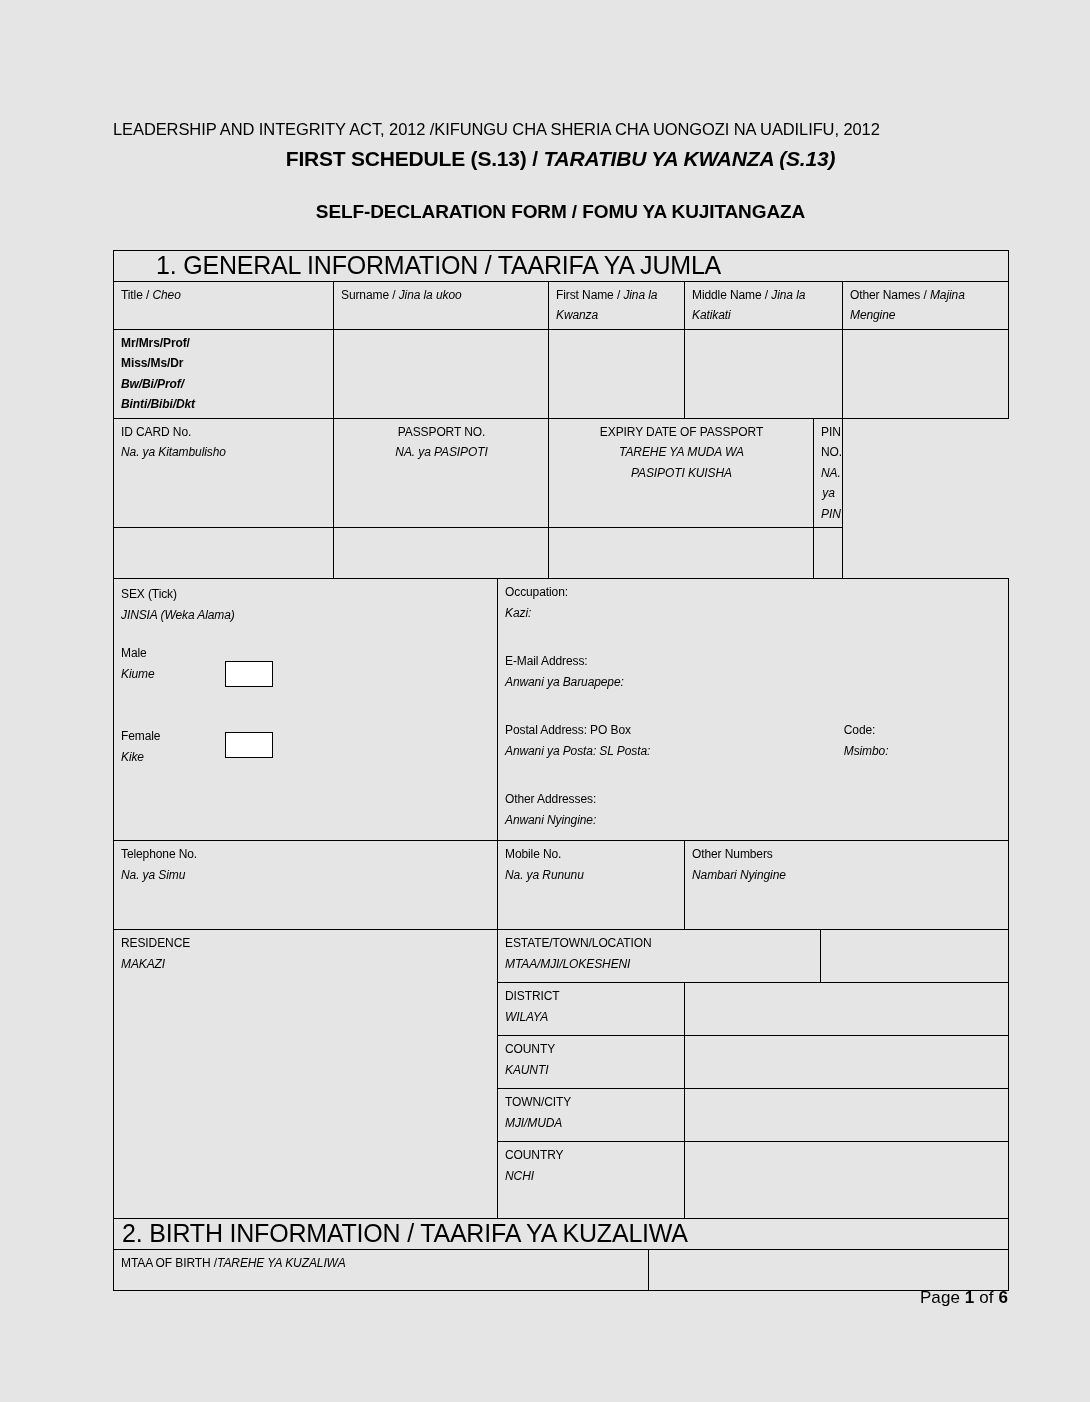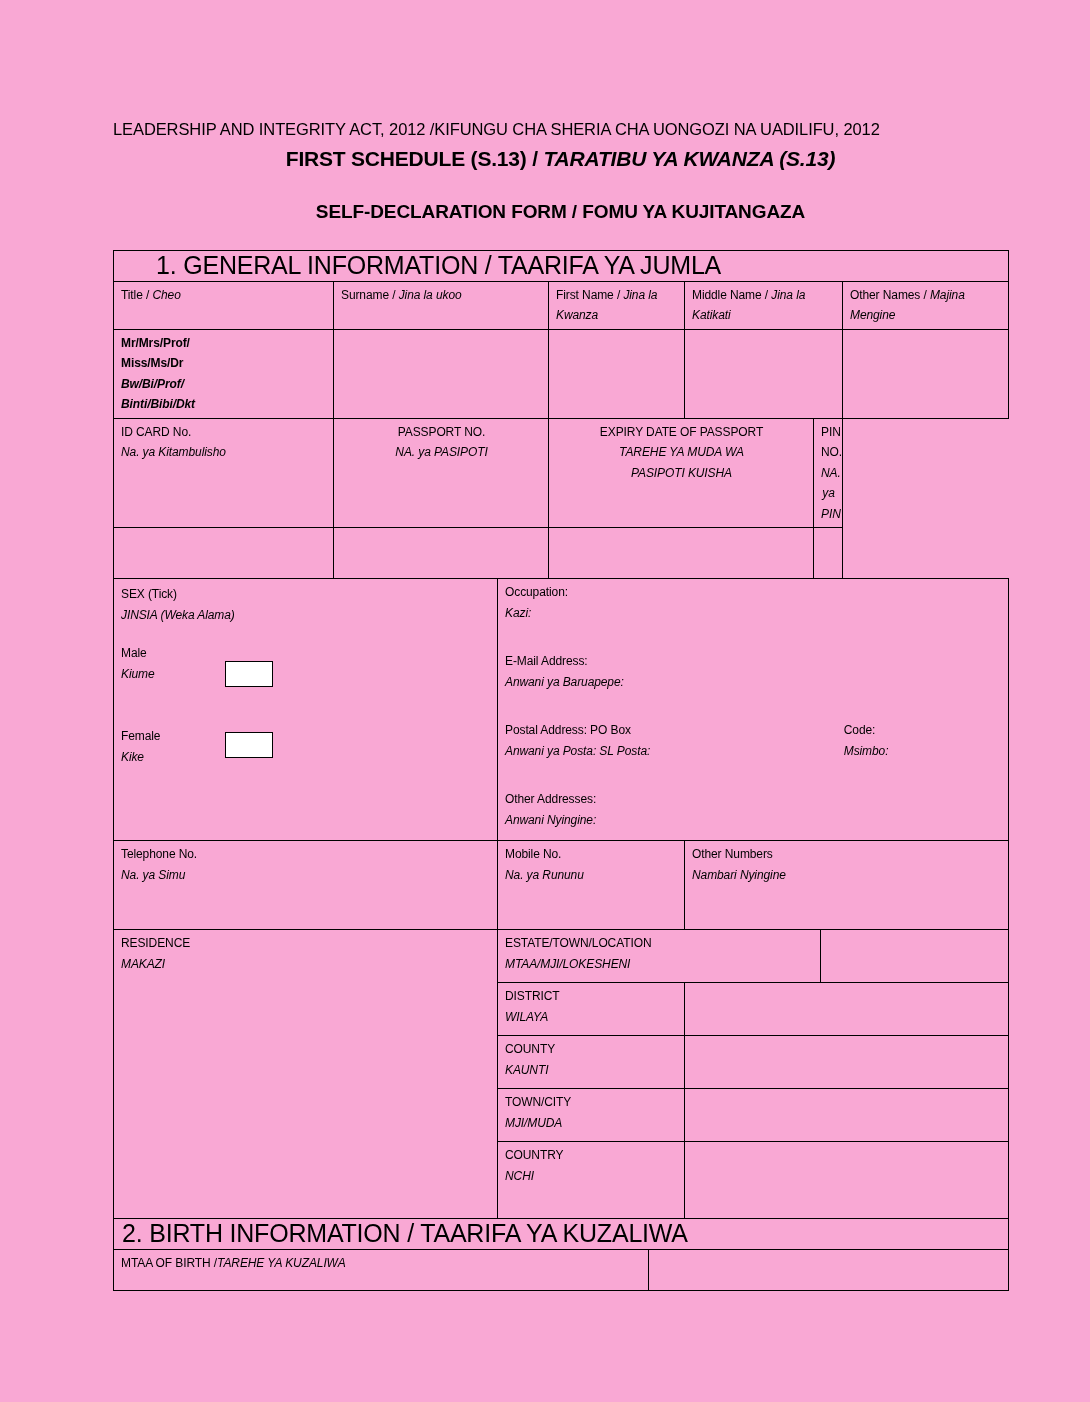--- a/index.html
+++ b/index.html
@@ -13,21 +13,21 @@
     position: relative;
     font-family: "Liberation Sans", sans-serif;
     color: #000000;
     overflow: hidden;
   }
   .page {
     position: absolute;
     left: 0; top: 0;
     width: 1090px;
     height: 1402px;
-    background: #f9a8d4;
+    background: #e5e5e5;
   }
 
   
   .heading-block {
     position: absolute;
     left: 113px;
     top: 118px;
     width: 895px;
   }
   .act-line {
@@ -327,14 +327,15 @@
       <td class="indent2" colspan="9">2. BIRTH INFORMATION / TAARIFA YA KUZALIWA</td>
     </tr>
 
     <tr class="dob-row">
       <td colspan="4"><span>MTAA OF BIRTH /</span><span class="sw">TAREHE YA KUZALIWA</span></td>
       <td colspan="5"></td>
     </tr>
   </tbody>
     </table>
 
+  <div class="footer"><span>Page </span><b>1</b><span> of </span><b>6</b></div>
 
 </div>
 
 </body></html>

